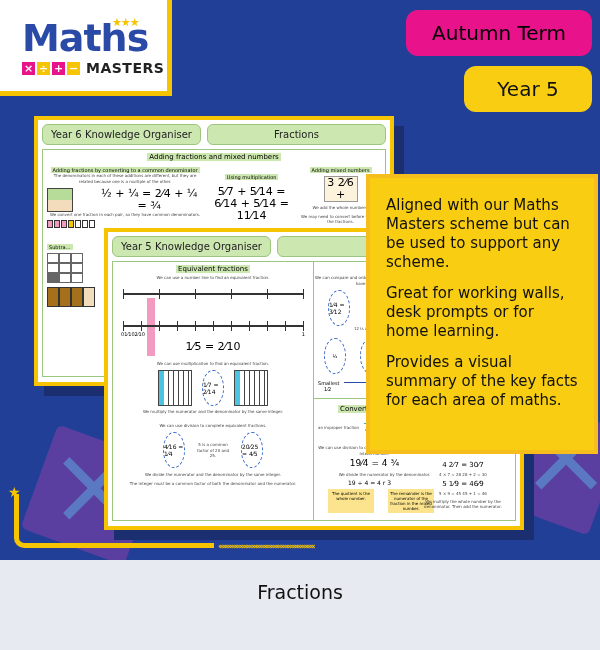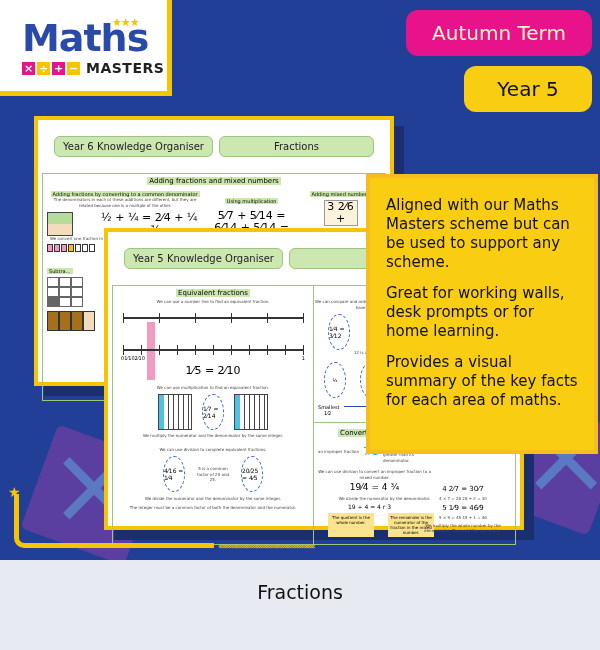--- a/index.html
+++ b/index.html
@@ -5,35 +5,35 @@
     * { box-sizing: border-box; margin: 0; padding: 0; }
     body { width: 600px; height: 650px; overflow: hidden; font-family: "DejaVu Sans", sans-serif; background: #e8eaf2; }
     .hero { position: absolute; left: 0; top: 0; width: 600px; height: 560px; background: #223f97; overflow: hidden; }
     .logo-box { position: absolute; left: 0; top: 0; width: 172px; height: 96px; background: #fff; border-right: 5px solid #f6c400; border-bottom: 5px solid #f6c400; }
     .logo-word { position: absolute; left: 22px; top: 16px; font-size: 38px; font-weight: bold; color: #2a4aa8; letter-spacing: -1px; font-family: "DejaVu Sans", sans-serif; }
     .logo-stars { position: absolute; left: 112px; top: 16px; color: #f6c400; font-size: 11px; letter-spacing: -1px; }
     .logo-sub { position: absolute; left: 22px; top: 60px; display: flex; align-items: center; gap: 2px; }
     .op { width: 13px; height: 13px; color: #fff; font-size: 11px; font-weight: bold; display: flex; align-items: center; justify-content: center; line-height: 1; }
     .logo-masters { margin-left: 4px; font-size: 14px; font-weight: bold; color: #222; letter-spacing: 0.5px; }
     .pill { position: absolute; border-radius: 12px; display: flex; align-items: center; justify-content: center; font-size: 20px; }
-    .pill-term { left: 406px; top: 10px; width: 186px; height: 46px; background: #e8138a; color: #fef9c3; }
+    .pill-term { left: 406px; top: 10px; width: 186px; height: 46px; background: #e8138a; color: #000000; }
     .pill-year { left: 464px; top: 66px; width: 128px; height: 46px; background: #f8cd12; color: #111; }
     .deco-square { position: absolute; left: 36px; top: 440px; width: 110px; height: 110px; background: #5a3fa0; transform: rotate(20deg); border-radius: 6px; }
     .deco-square-x { position: absolute; left: 48px; top: 430px; font-size: 110px; color: #5b78c2; line-height: 1; }
     .deco-square2 { position: absolute; left: 500px; top: 410px; width: 110px; height: 110px; background: #5a3fa0; transform: rotate(20deg); border-radius: 6px; }
     .deco-square2-x { position: absolute; left: 520px; top: 400px; font-size: 110px; color: #5b78c2; line-height: 1; }
     .deco-line { position: absolute; left: 14px; top: 494px; width: 200px; height: 54px; border-left: 5px solid #f6c400; border-bottom: 5px solid #f6c400; border-bottom-left-radius: 10px; }
     .deco-star { position: absolute; left: 8px; top: 484px; color: #f6c400; font-size: 14px; }
     .chevrons { position: absolute; left: 218px; top: 541px; color: #f6c400; font-size: 9px; letter-spacing: -2px; font-weight: bold; white-space: nowrap; }
 
     .sheet { position: absolute; background: #fff; border: 4px solid #f6c400; }
     .sheet6 { left: 34px; top: 116px; width: 360px; height: 270px; }
     .sheet5 { left: 104px; top: 228px; width: 420px; height: 302px; }
     .shadow { position: absolute; background: #1b2f70; }
-    .ko-head { display: flex; gap: 6px; padding: 16px; }
+    .ko-head { display: flex; gap: 6px; padding: 4px; }
     .ko-title { background: #cde7b0; border: 1px solid #9cc57f; border-radius: 6px; font-size: 10px; padding: 4px 8px; color: #222; white-space: nowrap; }
     .ko-topic { flex: 1; background: #cde7b0; border: 1px solid #9cc57f; border-radius: 6px; font-size: 10px; padding: 4px 8px; text-align: center; color: #222; }
     .ko-body { margin: 0 4px; border: 1px solid #9cc57f; height: calc(100% - 34px); position: relative; overflow: hidden; }
     .sec-h { font-size: 7px; text-align: center; margin-top: 3px; }
     .hl { background: #cde7b0; padding: 0 2px; }
     .tiny { font-size: 4px; color: #444; text-align: center; line-height: 1.4; }
     .col { position: absolute; top: 0; bottom: 0; }
     .col-left { left: 0; width: 50%; border-right: 1px solid #9cc57f; }
     .col-right { left: 50%; right: 0; }
     .numline { position: relative; height: 2px; background: #333; margin: 12px 10px 0; }

